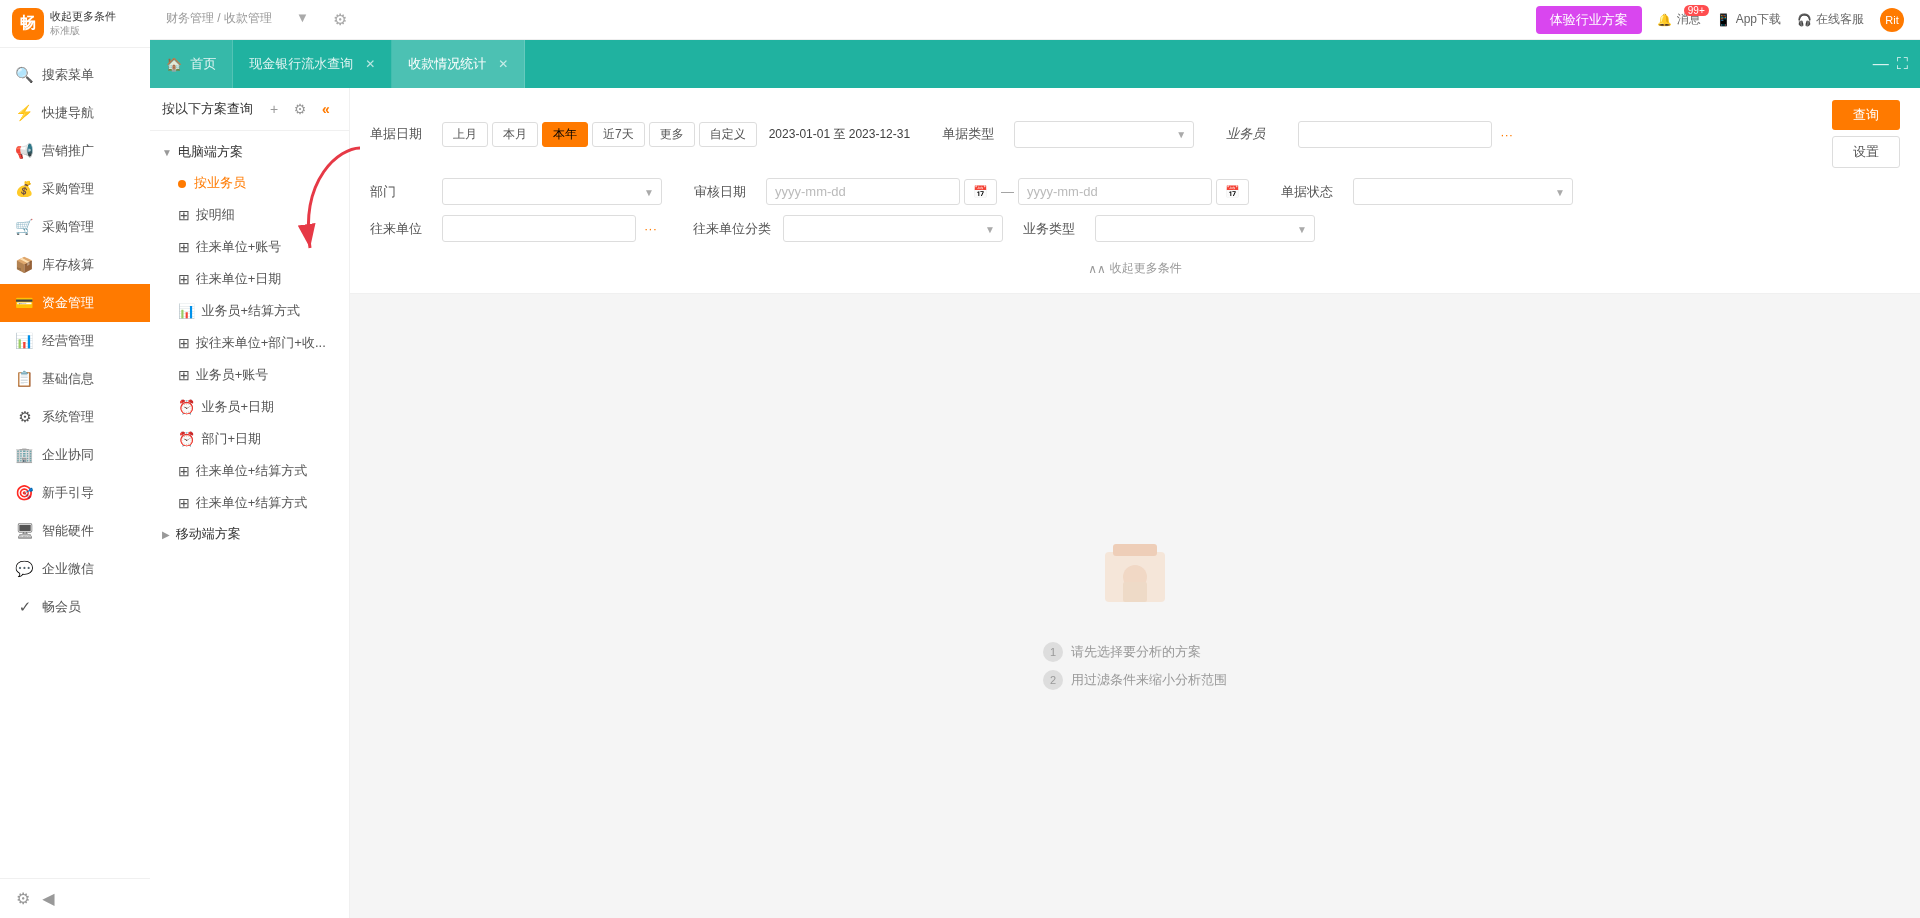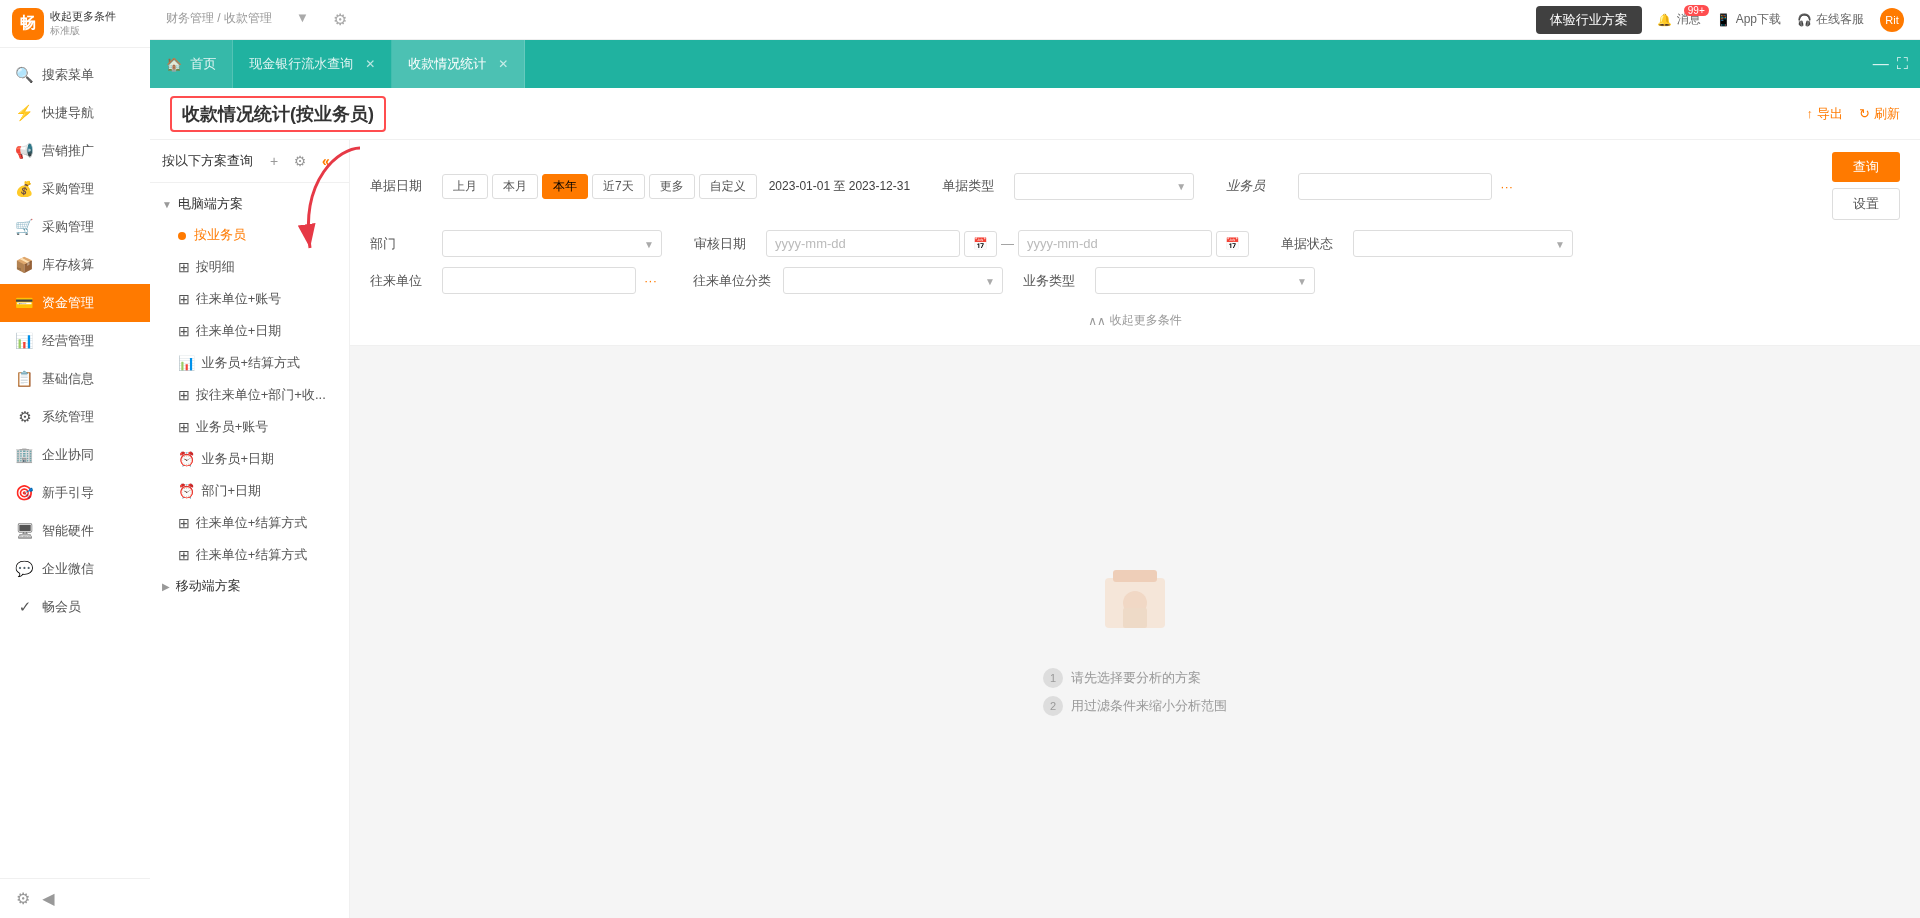--- a/index.html
+++ b/index.html
@@ -16,21 +16,21 @@
       border-bottom: 1px solid #eee;
       position: fixed;
       top: 0; left: 0; right: 0;
       z-index: 100;
     }
     .top-bar-left { display: flex; align-items: flex-start; gap: 24px; }
     .top-bar-breadcrumb { color: #999; font-size: 12px; }
     .top-bar-right { display: flex; align-items: center; gap: 16px; }
     .top-bar-right .badge-btn { position: relative; display: flex; align-items: center; gap: 4px; cursor: pointer; color: #666; font-size: 12px; }
     .badge { background: #ff4d4f; color: #fff; border-radius: 10px; padding: 0 4px; font-size: 10px; position: absolute; top: -6px; right: -8px; }
-    .trial-btn { background: #404040; color: #fff; border: none; border-radius: 4px; padding: 5px 14px; font-size: 13px; cursor: pointer; }
+    .trial-btn { background: #d946ef; color: #fff; border: none; border-radius: 4px; padding: 5px 14px; font-size: 13px; cursor: pointer; }
 
     
     .sidebar {
       width: 150px;
       background: #fff;
       position: fixed;
       top: 0;
       left: 0;
       bottom: 0;
       z-index: 200;
@@ -418,33 +418,20 @@
     <div class="tab-item active">
       <span>收款情况统计</span>
       <span class="tab-close">✕</span>
     </div>
     <div class="tab-bar-right">
       <span class="tb-btn">—</span>
       <span class="tb-btn">⛶</span>
     </div>
   </div>
 
-  <div class="page-header">
-    <div class="page-title">收款情况统计(按业务员)</div>
-    <div class="page-actions">
-      <button class="page-action-btn">
-        <span>↑</span>
-        <span>导出</span>
-      </button>
-      <button class="page-action-btn">
-        <span>↻</span>
-        <span>刷新</span>
-      </button>
-    </div>
-  </div>
 
   <div class="content-area">
 
     <div class="left-panel">
       <div class="left-panel-header">
         <span class="left-panel-title">按以下方案查询</span>
         <div class="left-panel-actions">
           <span class="lp-btn">+</span>
           <span class="lp-btn">⚙</span>
           <span class="lp-btn" style="color:#ff7a00; font-weight:bold;">«</span>

